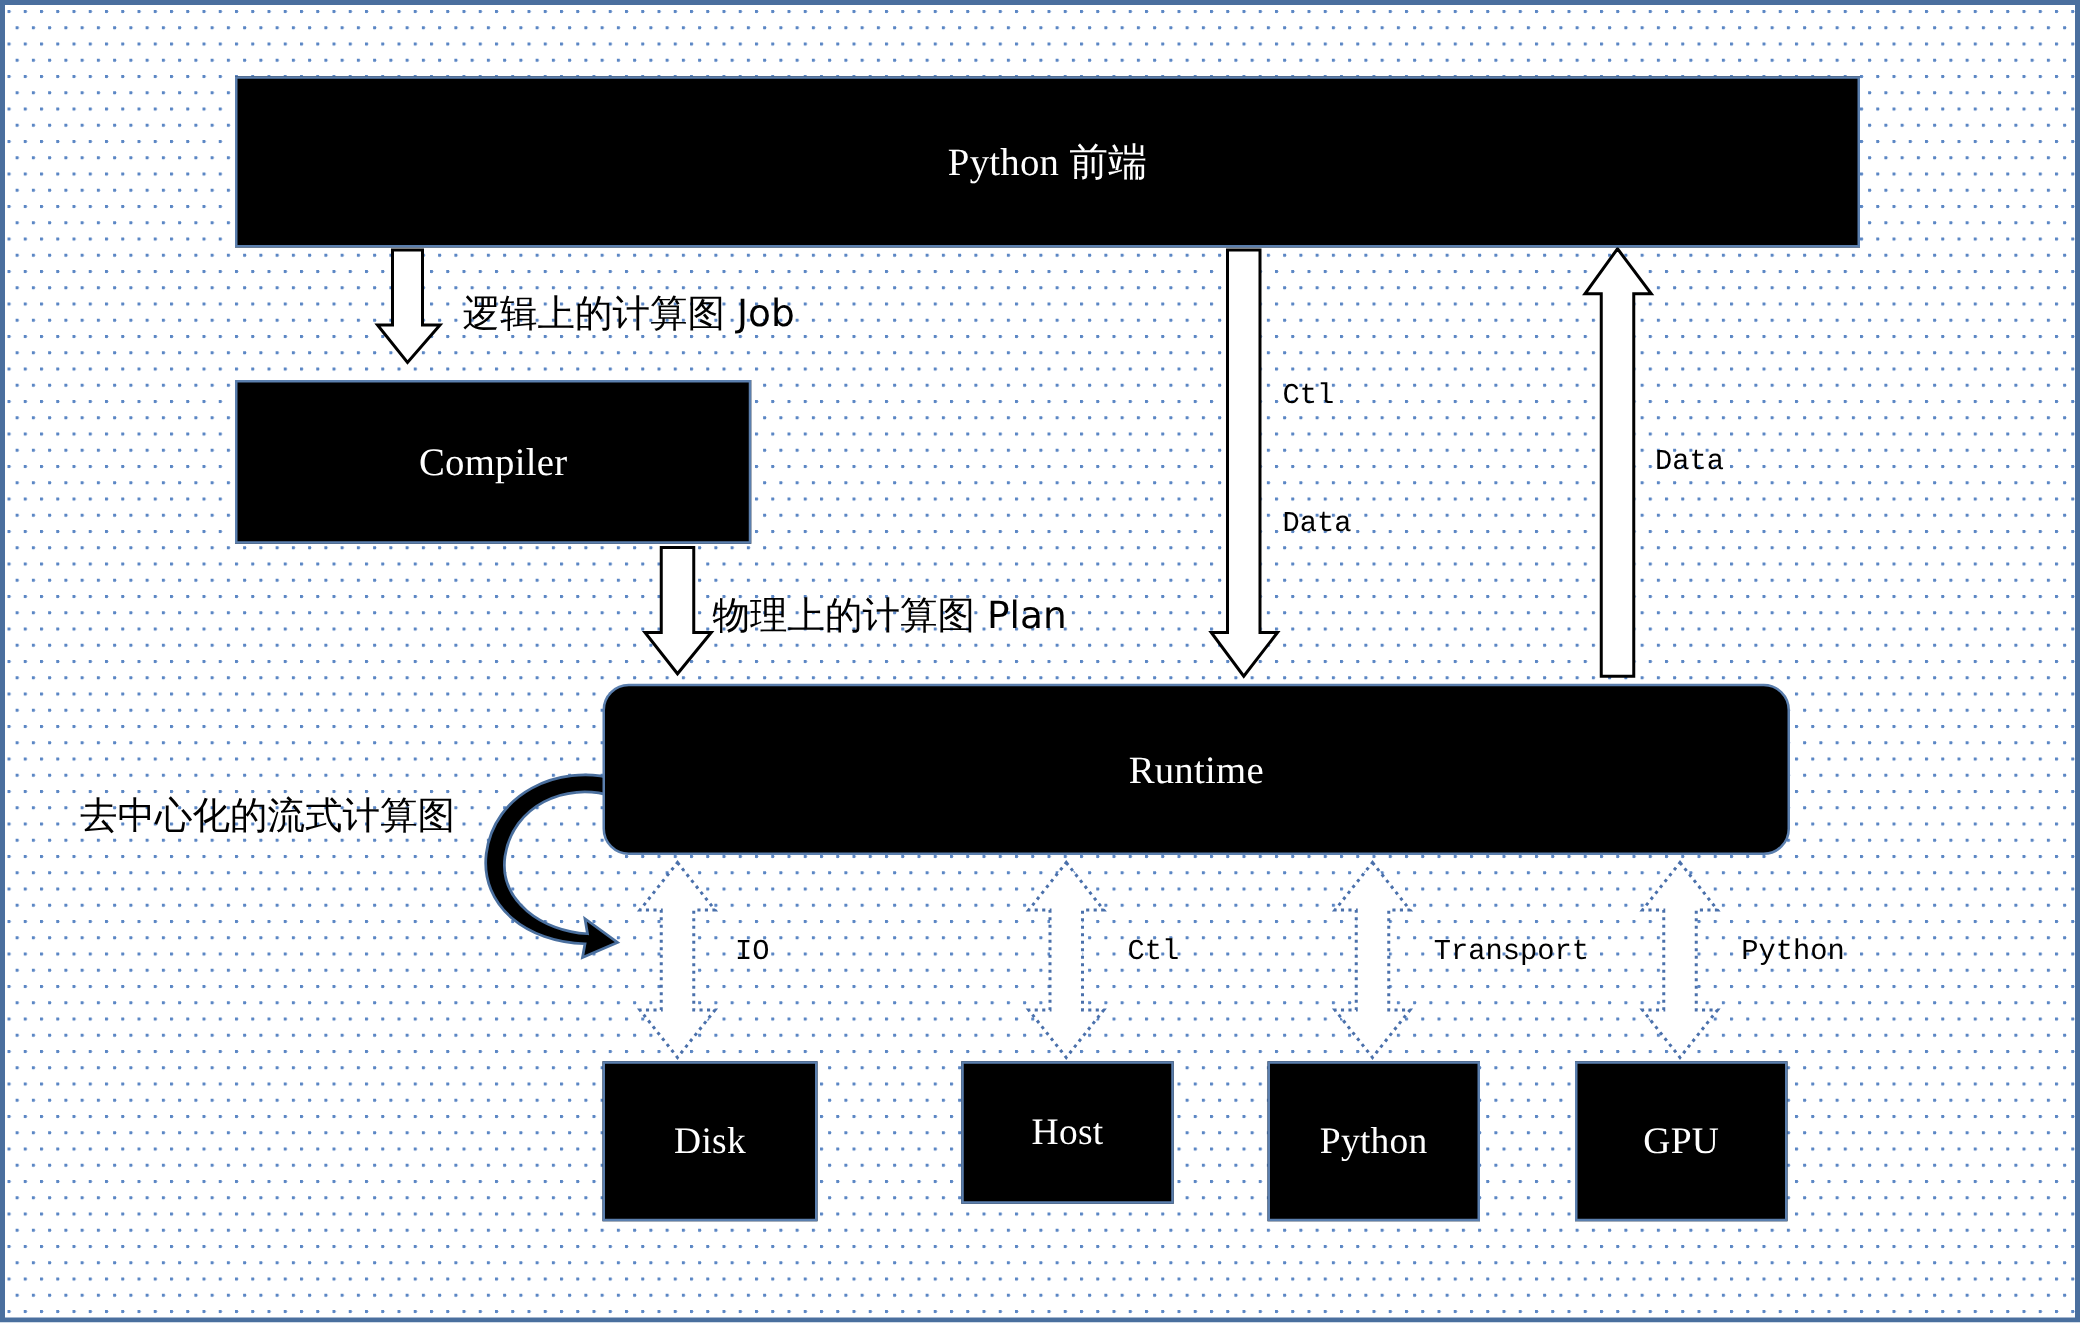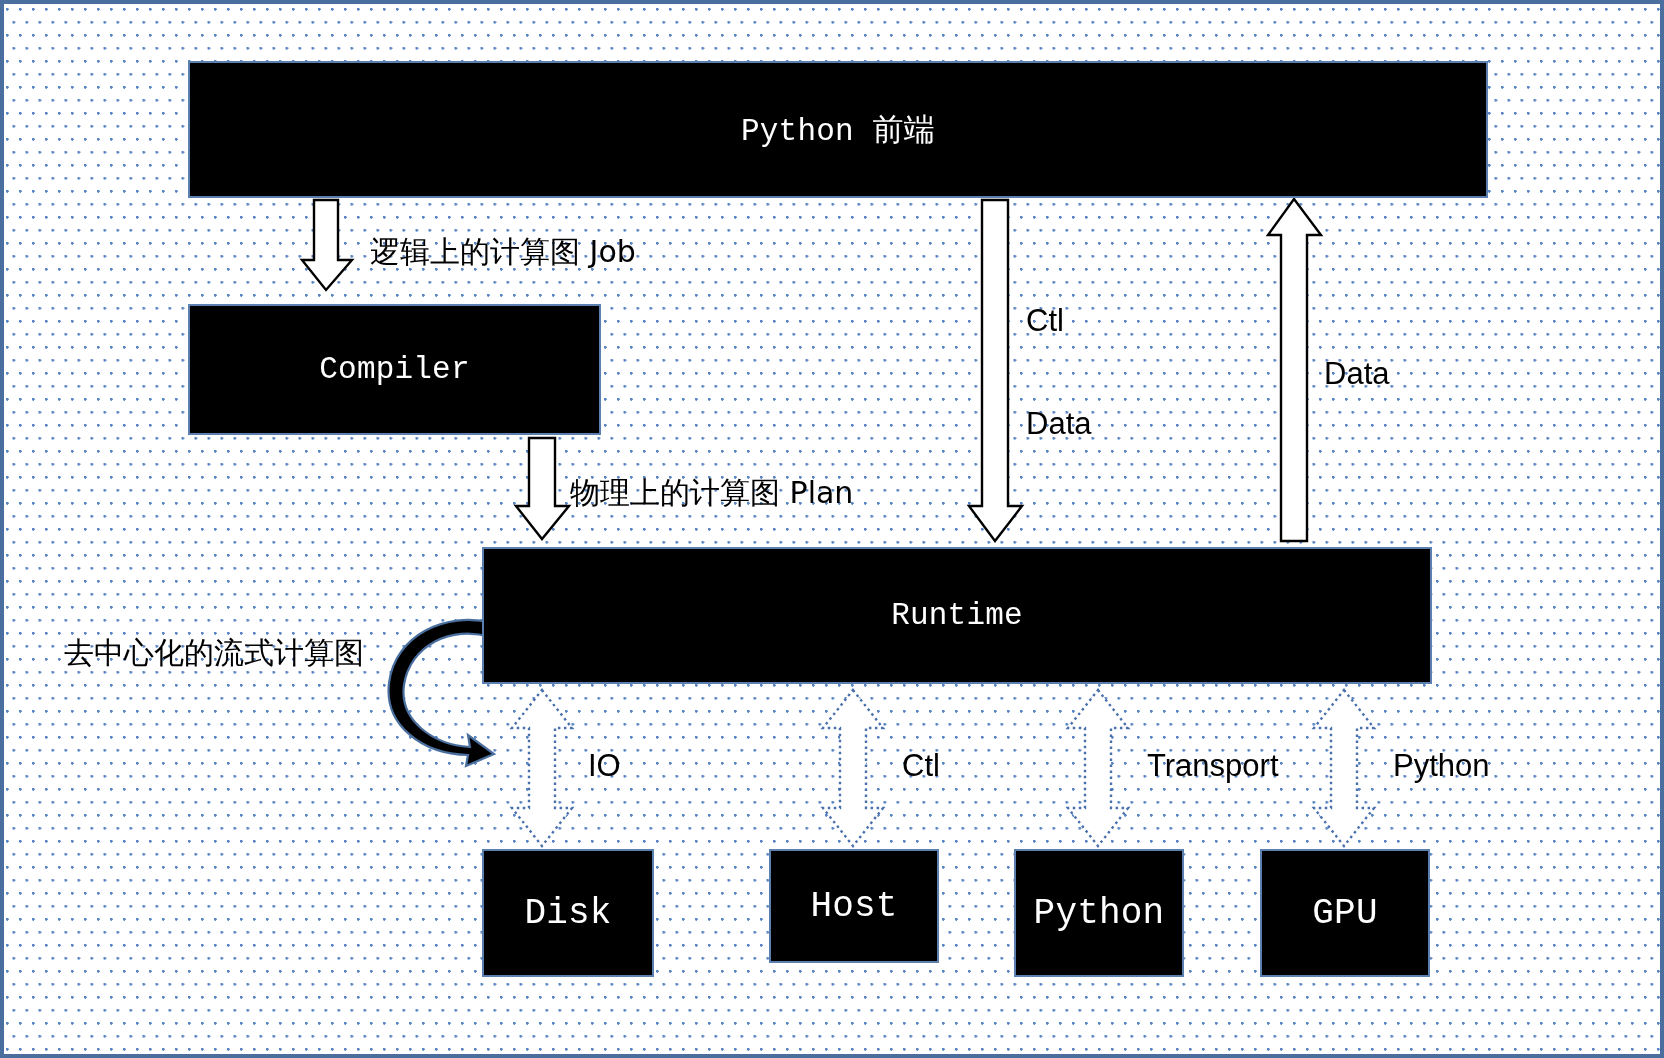--- a/index.html
+++ b/index.html
@@ -28,31 +28,31 @@
     position: absolute;
     background: #000000;
     border: 2px solid #5b7fae;
     color: #ffffff;
     display: flex;
     align-items: center;
     justify-content: center;
     box-sizing: border-box;
     font-size: 31px;
     letter-spacing: .2px;
-    font-family: Liberation Mono, monospace;
+    font-family: Liberation Serif, serif;
   }
-  .node.small { font-size: 36px; }
+  .node.small { font-size: 30px; }
 
   
   .label {
     position: absolute;
     color: #000000;
-    font-size: 31px;
+    font-size: 23px;
     white-space: nowrap;
-    font-family: Liberation Sans, sans-serif;
+    font-family: Liberation Mono, monospace;
     line-height: 1.25;
   }
   .label.cjk {
     font-family: "DejaVu Sans", "Liberation Sans", sans-serif;
     font-size: 30px;
   }
 
   
   .arrow-svg { position: absolute; overflow: visible; }
 </style>
@@ -103,21 +103,21 @@
   </svg>
 
   <div class="node" style="left:184px; top:57px; width:1300px; height:137px;">
     <span>Python 前端</span>
   </div>
 
   <div class="node" style="left:184px; top:300px; width:413px; height:131px;">
     <span>Compiler</span>
   </div>
 
-  <div class="node" style="left:478px; top:543px; width:950px; height:137px;">
+  <div class="node" style="left:478px; top:543px; width:950px; height:137px;border-radius:21px;">
     <span>Runtime</span>
   </div>
 
   <div class="node small" style="left:478px; top:845px; width:172px; height:128px;">
     <span>Disk</span>
   </div>
 
   <div class="node small" style="left:765px; top:845px; width:170px; height:114px;">
     <span>Host</span>
   </div>

